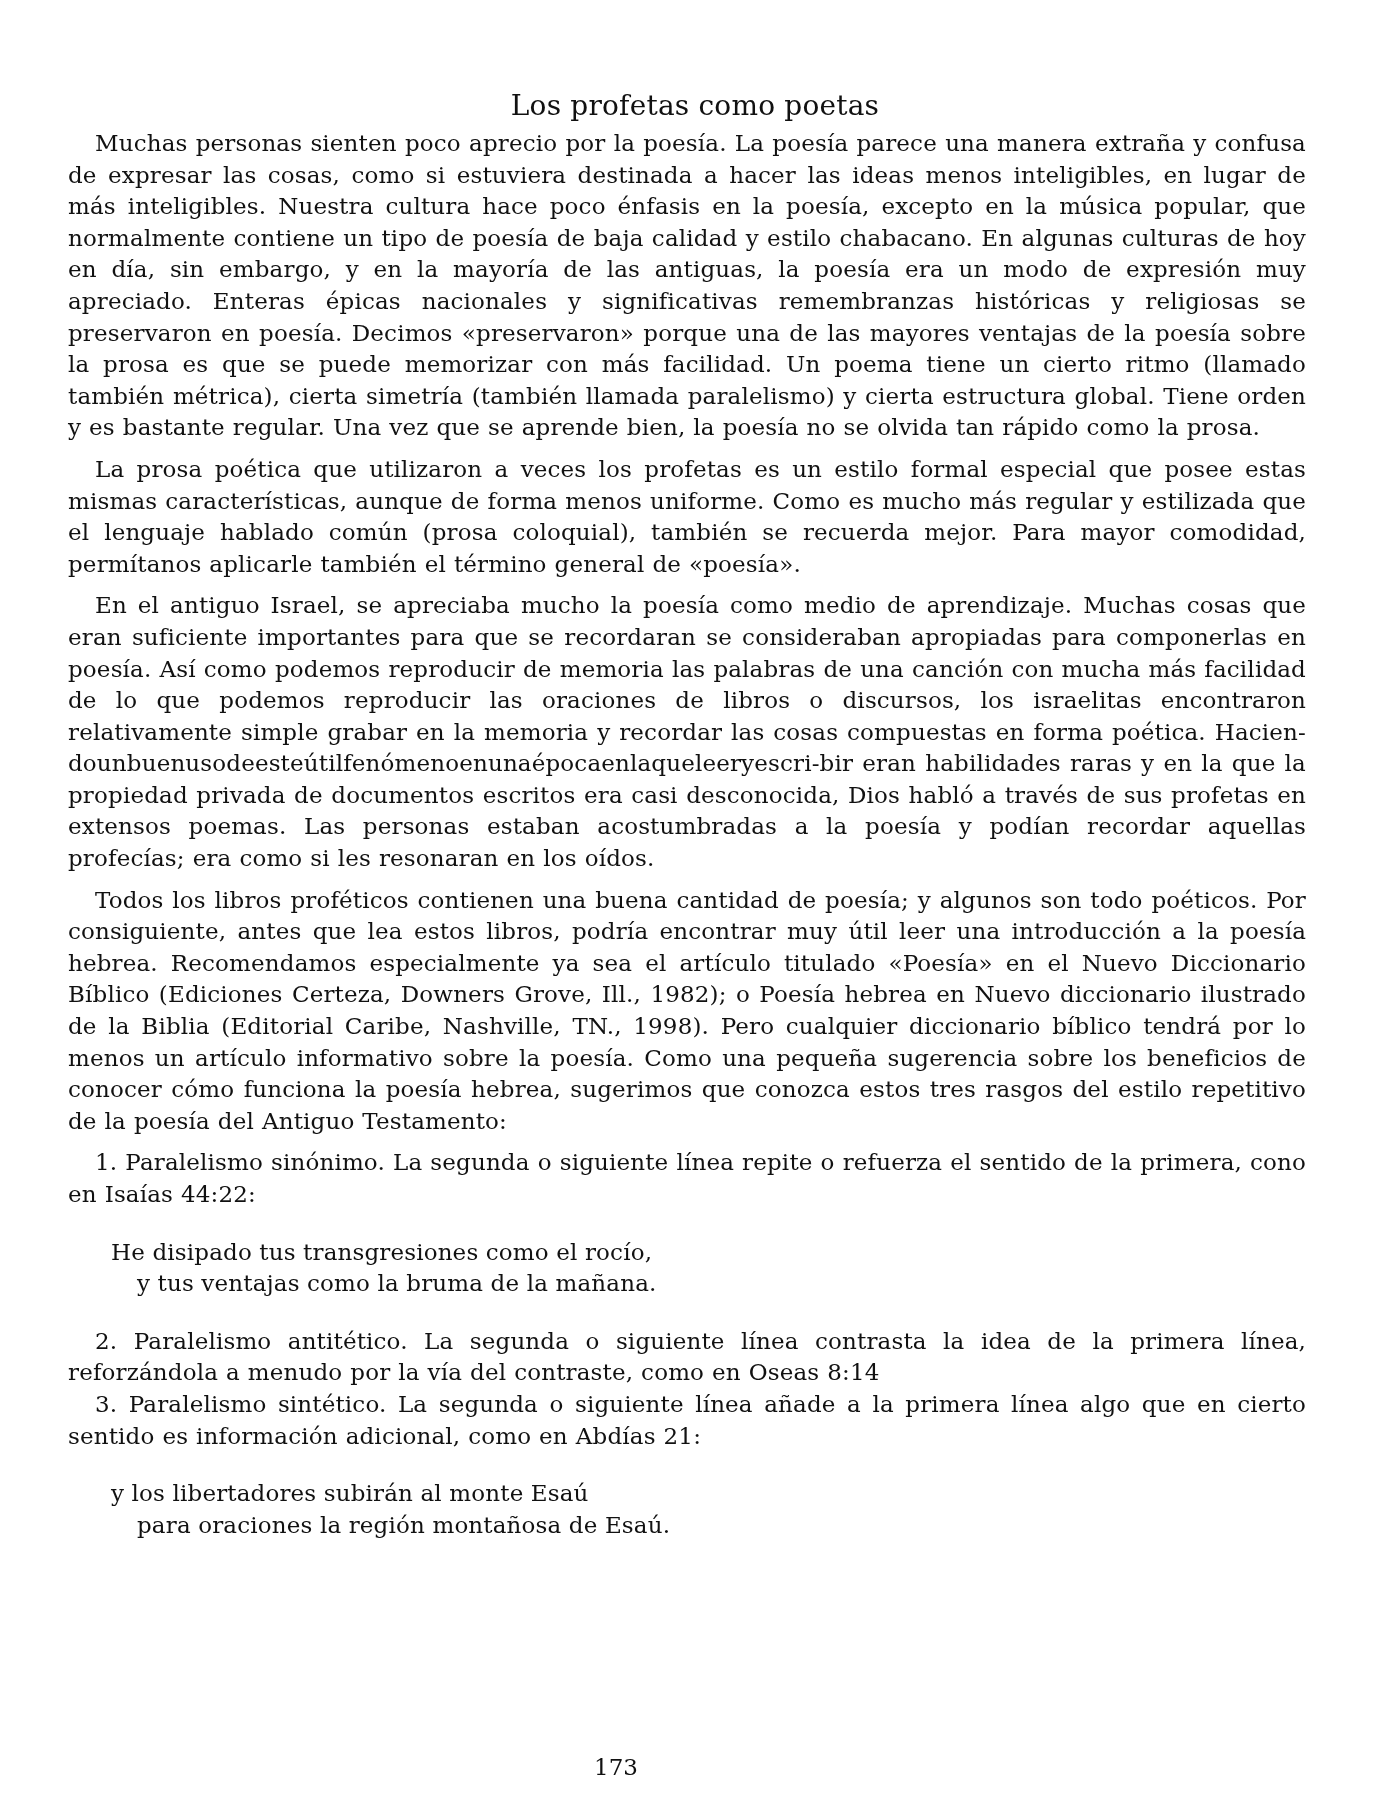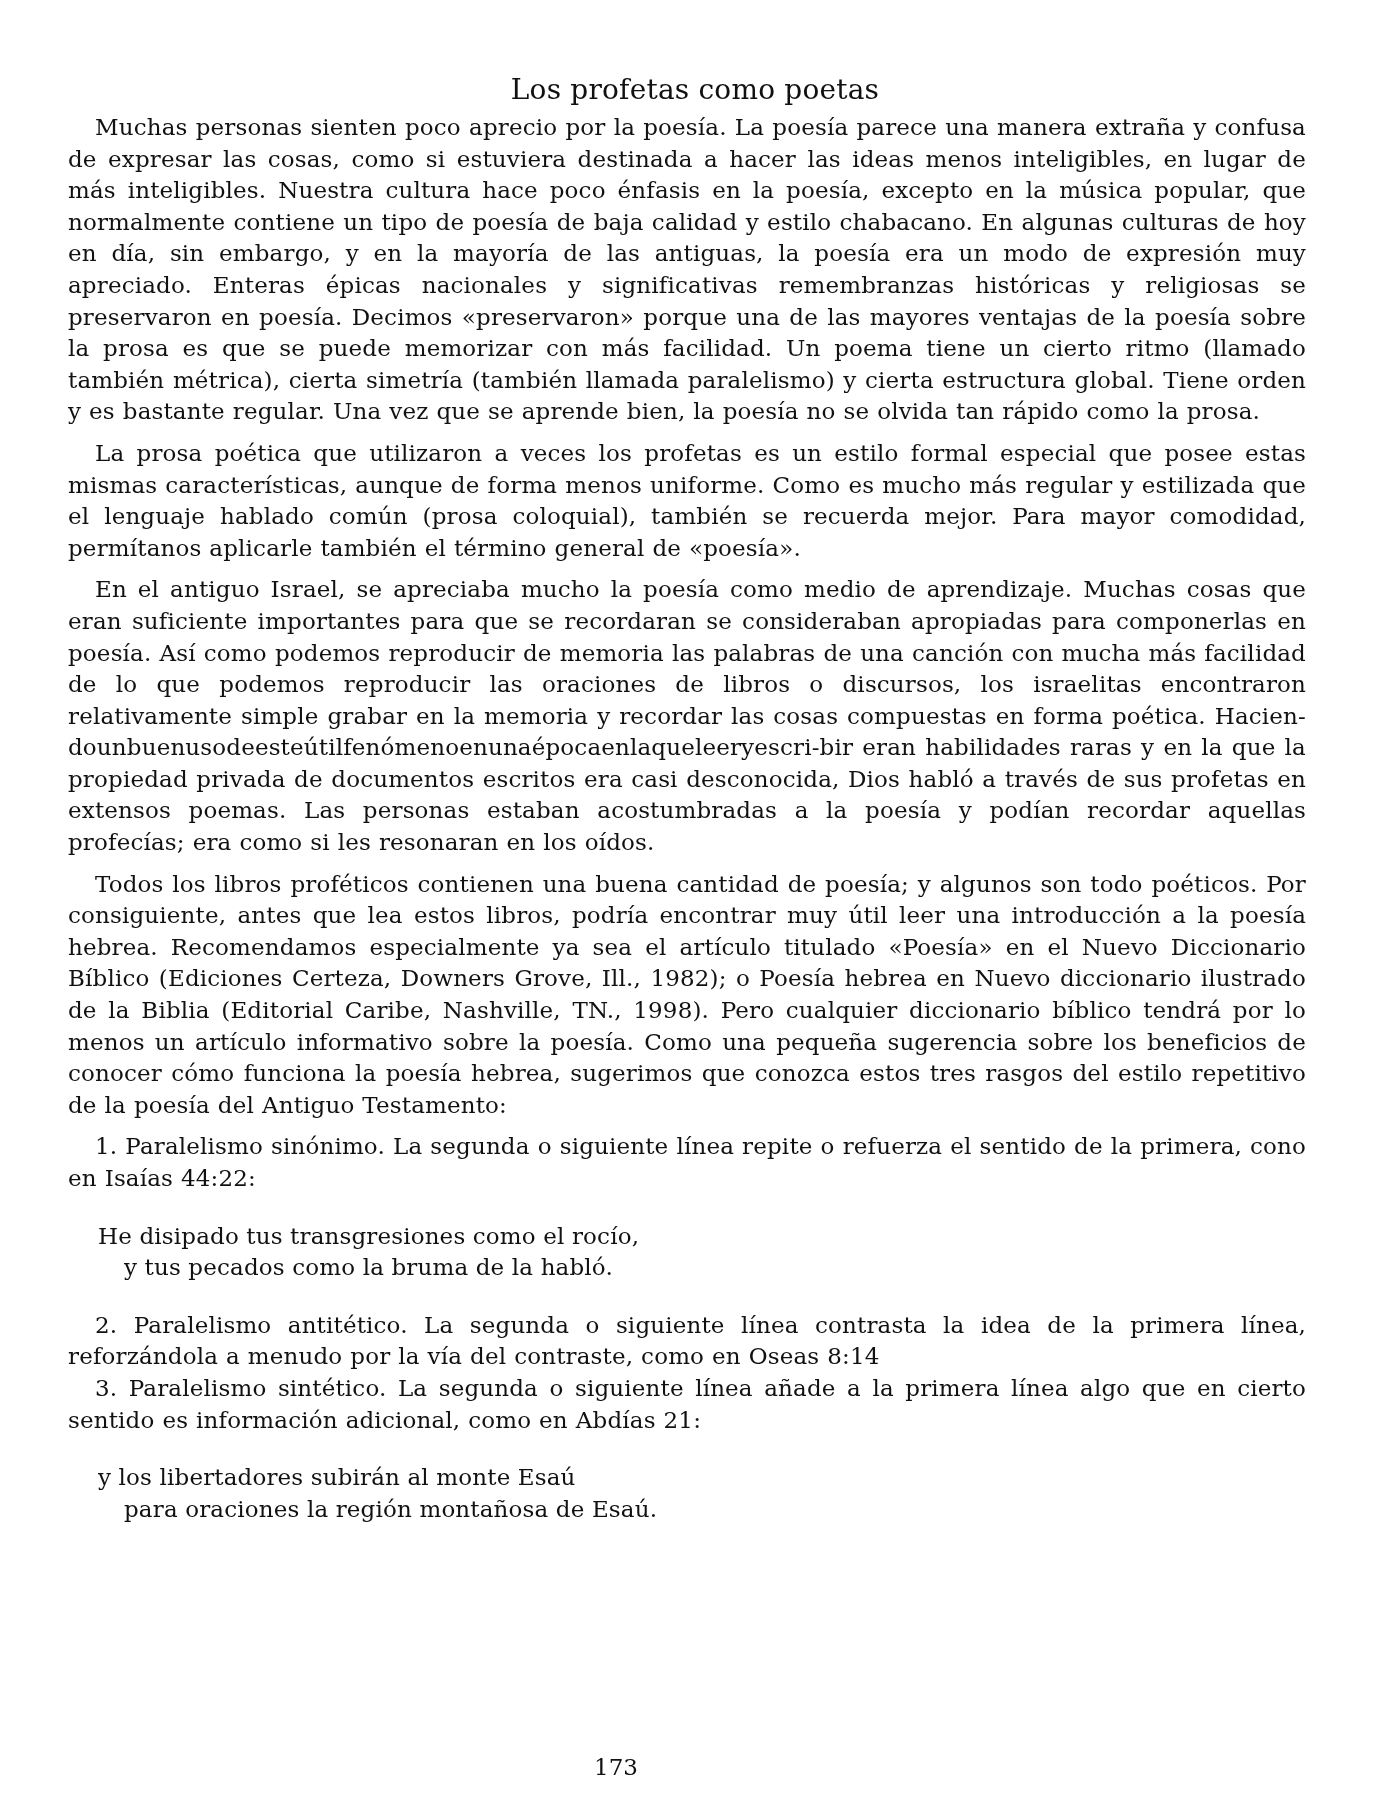--- a/index.html
+++ b/index.html
@@ -18,40 +18,40 @@
     .page {
       position: absolute;
       left: 68px;
       top: 70px;
       width: 1254px;
     }
     .title {
       text-align: center;
       font-size: 28px;
       line-height: 40px;
-      margin: 0 0 2px 0;
+      margin: 16px 0 2px 0;
       font-weight: normal;
       letter-spacing: 0.2px;
     }
     .para {
       font-size: 23px;
       line-height: 31.6px;
       text-align: justify;
       text-indent: 27px;
       margin: 0 16px 10px 0;
       letter-spacing: 0.15px;
       word-spacing: 0.5px;
     }
     .list-para {
       margin-bottom: 0;
     }
     .verse {
       font-size: 23px;
       line-height: 31.6px;
-      margin: 26px 0 26px 30px;
+      margin: 26px 0 26px 43px;
       letter-spacing: 0.15px;
     }
     .verse-line {
       display: block;
     }
     .verse-line.indent {
       padding-left: 26px;
     }
     .page-number {
       position: absolute;
@@ -70,21 +70,21 @@
   <h1 class="title">Los profetas como poetas</h1>
 
   <p class="para">Muchas personas sienten poco aprecio por la poesía. La poesía parece una manera extraña y confusa de expresar las cosas, como si estuviera destinada a hacer las ideas menos inteligibles, en lugar de más inteligibles. Nuestra cultura hace poco énfasis en la poesía, excepto en la música popular, que normalmente contiene un tipo de poesía de baja calidad y estilo chabacano. En algunas culturas de hoy en día, sin embargo, y en la mayoría de las antiguas, la poesía era un modo de expresión muy apreciado. Enteras épicas nacionales y significativas remembranzas históricas y religiosas se preservaron en poesía. Decimos «preservaron» porque una de las mayores ventajas de la poesía sobre la prosa es que se puede memorizar con más facilidad. Un poema tiene un cierto ritmo (llamado también métrica), cierta simetría (también llamada paralelismo) y cierta estructura global. Tiene orden y es bastante regular. Una vez que se aprende bien, la poesía no se olvida tan rápido como la prosa.</p>
   <p class="para">La prosa poética que utilizaron a veces los profetas es un estilo formal especial que posee estas mismas características, aunque de forma menos uniforme. Como es mucho más regular y estilizada que el lenguaje hablado común (prosa coloquial), también se recuerda mejor. Para mayor comodidad, permítanos aplicarle también el término general de «poesía».</p>
   <p class="para">En el antiguo Israel, se apreciaba mucho la poesía como medio de aprendizaje. Muchas cosas que eran suficiente importantes para que se recordaran se consideraban apropiadas para componerlas en poesía. Así como podemos reproducir de memoria las palabras de una canción con mucha más facilidad de lo que podemos reproducir las oraciones de libros o discursos, los israelitas encontraron relativamente simple grabar en la memoria y recordar las cosas compuestas en forma poética. Hacien-dounbuenusodeesteútilfenómenoenunaépocaenlaqueleeryescri-bir eran habilidades raras y en la que la propiedad privada de documentos escritos era casi desconocida, Dios habló a través de sus profetas en extensos poemas. Las personas estaban acostumbradas a la poesía y podían recordar aquellas profecías; era como si les resonaran en los oídos.</p>
   <p class="para">Todos los libros proféticos contienen una buena cantidad de poesía; y algunos son todo poéticos. Por consiguiente, antes que lea estos libros, podría encontrar muy útil leer una introducción a la poesía hebrea. Recomendamos especialmente ya sea el artículo titulado «Poesía» en el Nuevo Diccionario Bíblico (Ediciones Certeza, Downers Grove, Ill., 1982); o Poesía hebrea en Nuevo diccionario ilustrado de la Biblia (Editorial Caribe, Nashville, TN., 1998). Pero cualquier diccionario bíblico tendrá por lo menos un artículo informativo sobre la poesía. Como una pequeña sugerencia sobre los beneficios de conocer cómo funciona la poesía hebrea, sugerimos que conozca estos tres rasgos del estilo repetitivo de la poesía del Antiguo Testamento:</p>
 
   <p class="para list-para">1. Paralelismo sinónimo. La segunda o siguiente línea repite o refuerza el sentido de la primera, cono en Isaías 44:22:</p>
   <div class="verse">
     <span class="verse-line">He disipado tus transgresiones como el rocío,</span>
-    <span class="verse-line indent">y tus pecados como la bruma de la habló.</span>
+    <span class="verse-line indent">y tus ventajas como la bruma de la mañana.</span>
   </div>
 
   <p class="para list-para">2. Paralelismo antitético. La segunda o siguiente línea contrasta la idea de la primera línea, reforzándola a menudo por la vía del contraste, como en Oseas 8:14</p>
 
   <p class="para list-para">3. Paralelismo sintético. La segunda o siguiente línea añade a la primera línea algo que en cierto sentido es información adicional, como en Abdías 21:</p>
   <div class="verse">
     <span class="verse-line">y los libertadores subirán al monte Esaú</span>
     <span class="verse-line indent">para oraciones la región montañosa de Esaú.</span>
   </div>
 </div>

